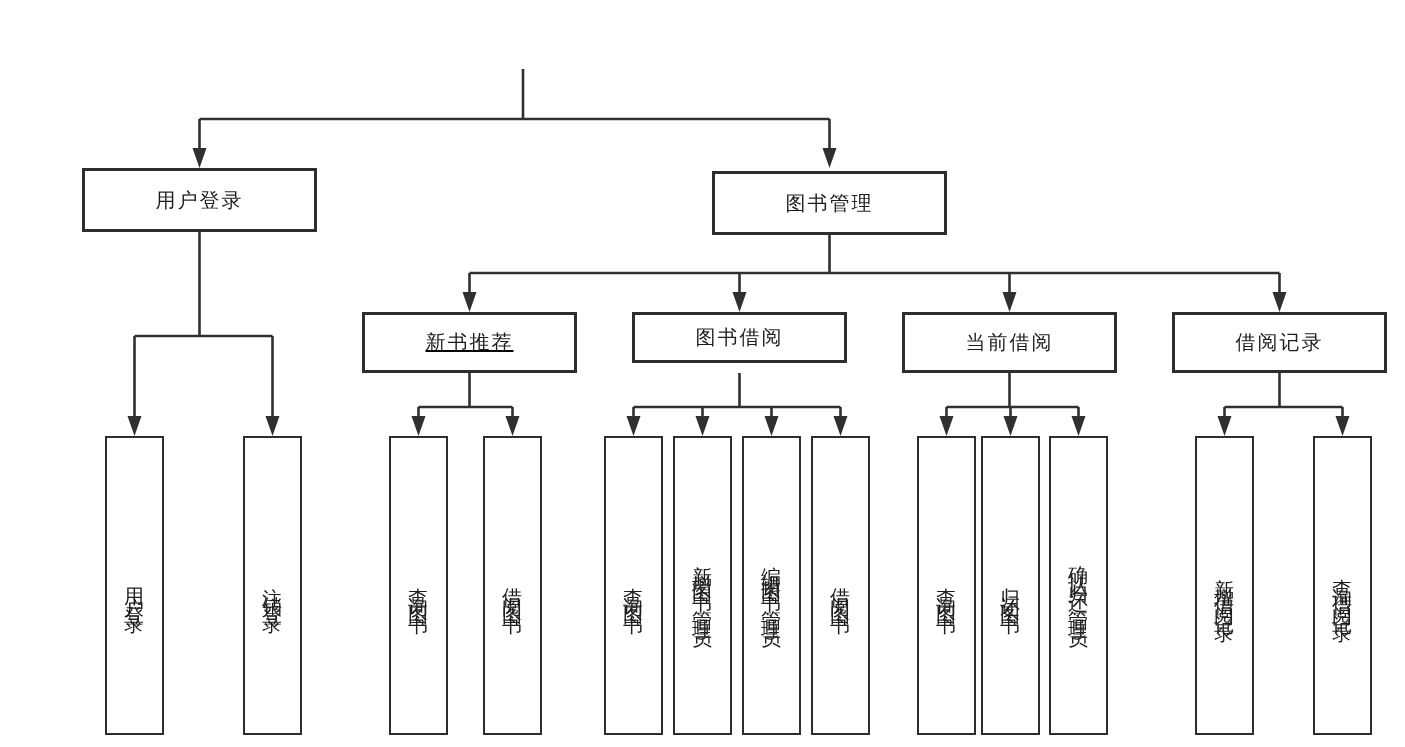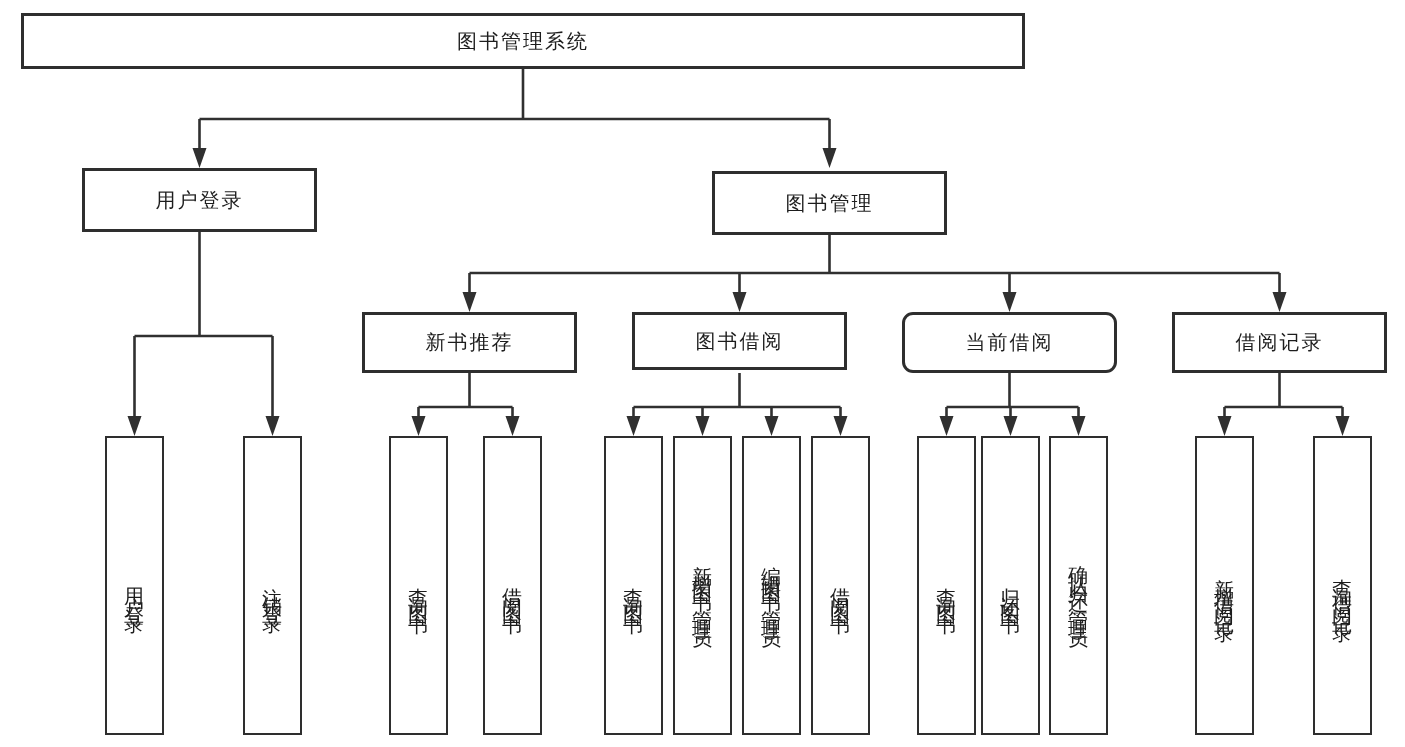--- a/index.html
+++ b/index.html
@@ -126,38 +126,35 @@
       M702.5 436 l-7 -20 h14 Z
       M771.5 436 l-7 -20 h14 Z
       M840.5 436 l-7 -20 h14 Z
       M946.5 436 l-7 -20 h14 Z
       M1010.5 436 l-7 -20 h14 Z
       M1078.5 436 l-7 -20 h14 Z
       M1224.5 436 l-7 -20 h14 Z
       M1342.5 436 l-7 -20 h14 Z"></path>
   </svg>
 
-  <div class="box" style="left:21px; top:13px; width:1004px; height:56px;">
-    <span class="hlabel">图书管理系统</span>
-  </div>
 
   <div class="box" style="left:82px; top:168px; width:235px; height:64px;">
     <span class="hlabel">用户登录</span>
   </div>
   <div class="box" style="left:712px; top:171px; width:235px; height:64px;">
     <span class="hlabel">图书管理</span>
   </div>
 
-  <div class="box" style="left:362px; top:312px; width:215px; height:61px;">
+  <div class="box" style="left:362px; top:312px; width:215px; height:61px;text-decoration:underline;">
     <span class="hlabel">新书推荐</span>
   </div>
-  <div class="box" style="left:632px; top:312px; width:215px; height:58px;font-family:Liberation Serif, serif;">
+  <div class="box" style="left:632px; top:312px; width:215px; height:51px;font-family:Liberation Serif, serif;">
     <span class="hlabel">图书借阅</span>
   </div>
-  <div class="box" style="left:902px; top:312px; width:215px; height:61px;border-radius:11px;">
+  <div class="box" style="left:902px; top:312px; width:215px; height:61px;">
     <span class="hlabel">当前借阅</span>
   </div>
   <div class="box" style="left:1172px; top:312px; width:215px; height:61px;text-align:right;">
     <span class="hlabel">借阅记录</span>
   </div>
 
   <div class="box leaf" style="left:105px; top:436px; width:59px; height:299px;">
     <span class="vlabel">用户登录</span>
   </div>
   <div class="box leaf" style="left:243px; top:436px; width:59px; height:299px;">

